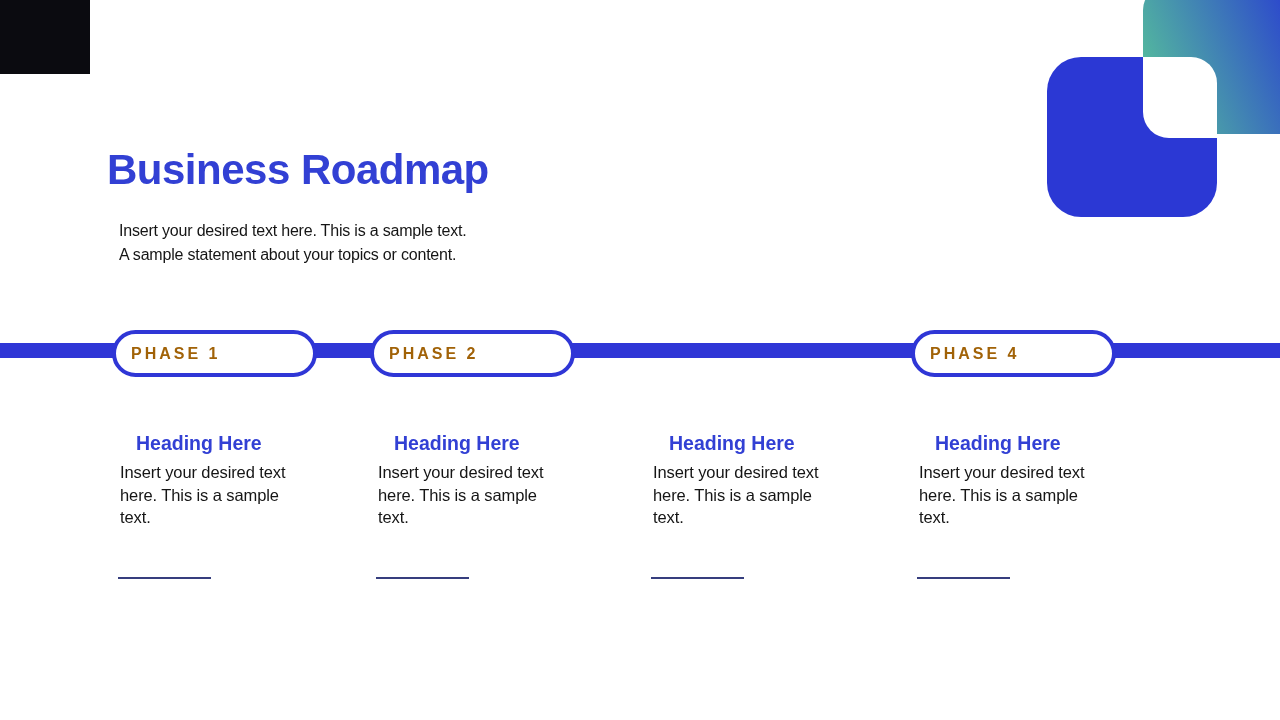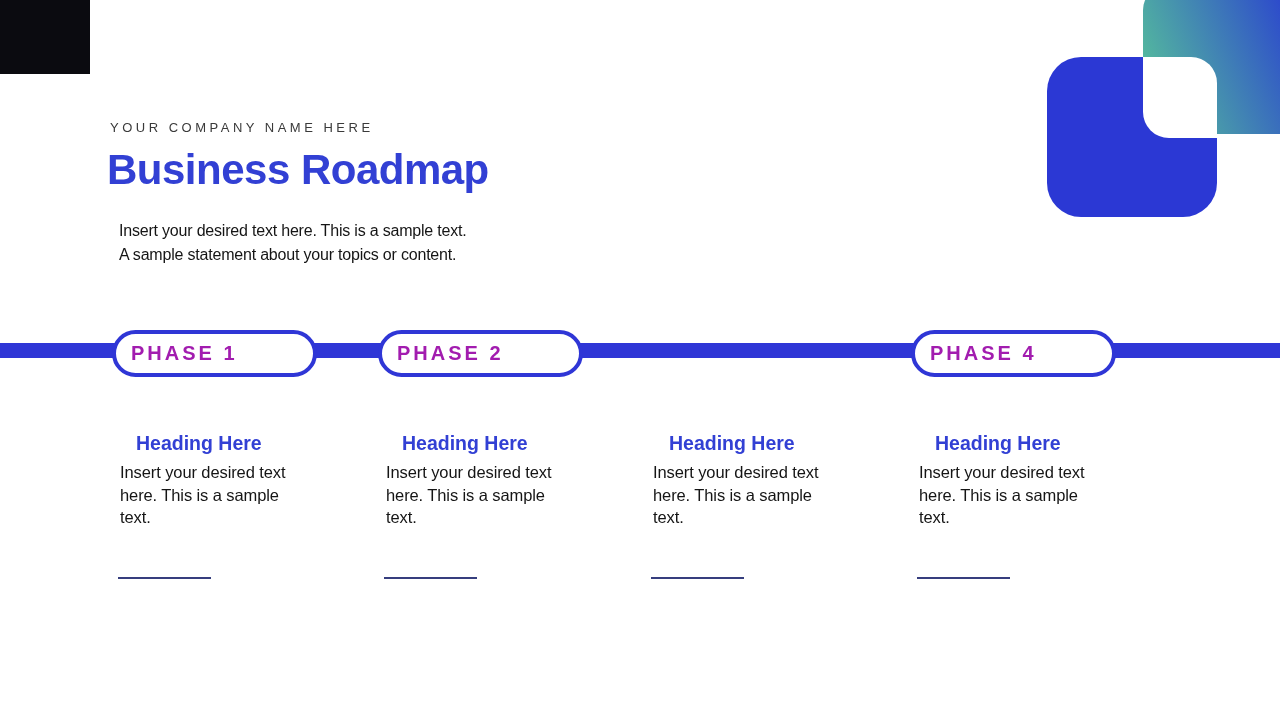--- a/index.html
+++ b/index.html
@@ -56,36 +56,36 @@
   }
 
   
   .timeline-bar {
     position: absolute; left: 0; top: 343px;
     width: 1280px; height: 15px;
     background: var(--primary-blue, #2F36D6);
   }
   .phase { position: absolute; top: 330px; width: 205px; height: 260px; }
   .p1 { left: 112px; }
-  .p2 { left: 378px; }
+  .p2 { left: 370px; }
   .p3 { left: 645px; }
   .p4 { left: 911px; }
 
   .pill {
     position: absolute; left: 0; top: 0;
     width: 205px; height: 47px;
     background: #ffffff;
     border: 4px solid var(--primary-blue, #2F36D6);
     border-radius: 24px;
     display: flex; align-items: center;
     padding-left: 15px;
   }
   .pill-label {
-    font-size: 20px; font-weight: bold; letter-spacing: 3px;
-    color: #a21caf; white-space: nowrap;
+    font-size: 16px; font-weight: bold; letter-spacing: 3px;
+    color: #a16207; white-space: nowrap;
   }
   .ph-heading {
     position: absolute; left: 8px; top: 86px; margin: 16px;
     font-size: 19.5px; font-weight: bold;
     color: var(--heading-blue, #3240D4);
   }
   .ph-body {
     position: absolute; left: 8px; top: 131px; margin: 0;
     width: 176px;
     font-size: 16.5px; line-height: 22.6px; letter-spacing: -0.1px;
@@ -100,21 +100,20 @@
 </head>
 <body>
 
 <div class="slide">
 
   <div class="corner-rect"></div>
   <div class="grad-square"></div>
   <div class="blue-square"></div>
   <div class="white-notch"></div>
 
-  <div class="eyebrow">YOUR COMPANY NAME HERE</div>
   <h1 class="title">Business Roadmap</h1>
   <p class="intro"><span>Insert your desired text here. This is a sample text.</span><br><span>A sample statement about your topics or content.</span></p>
 
   <div class="timeline-bar"></div>
 
   <div class="phase p1">
     <div class="pill">
       <span class="pill-label">PHASE 1</span>
     </div>
     <h3 class="ph-heading">Heading Here</h3>

